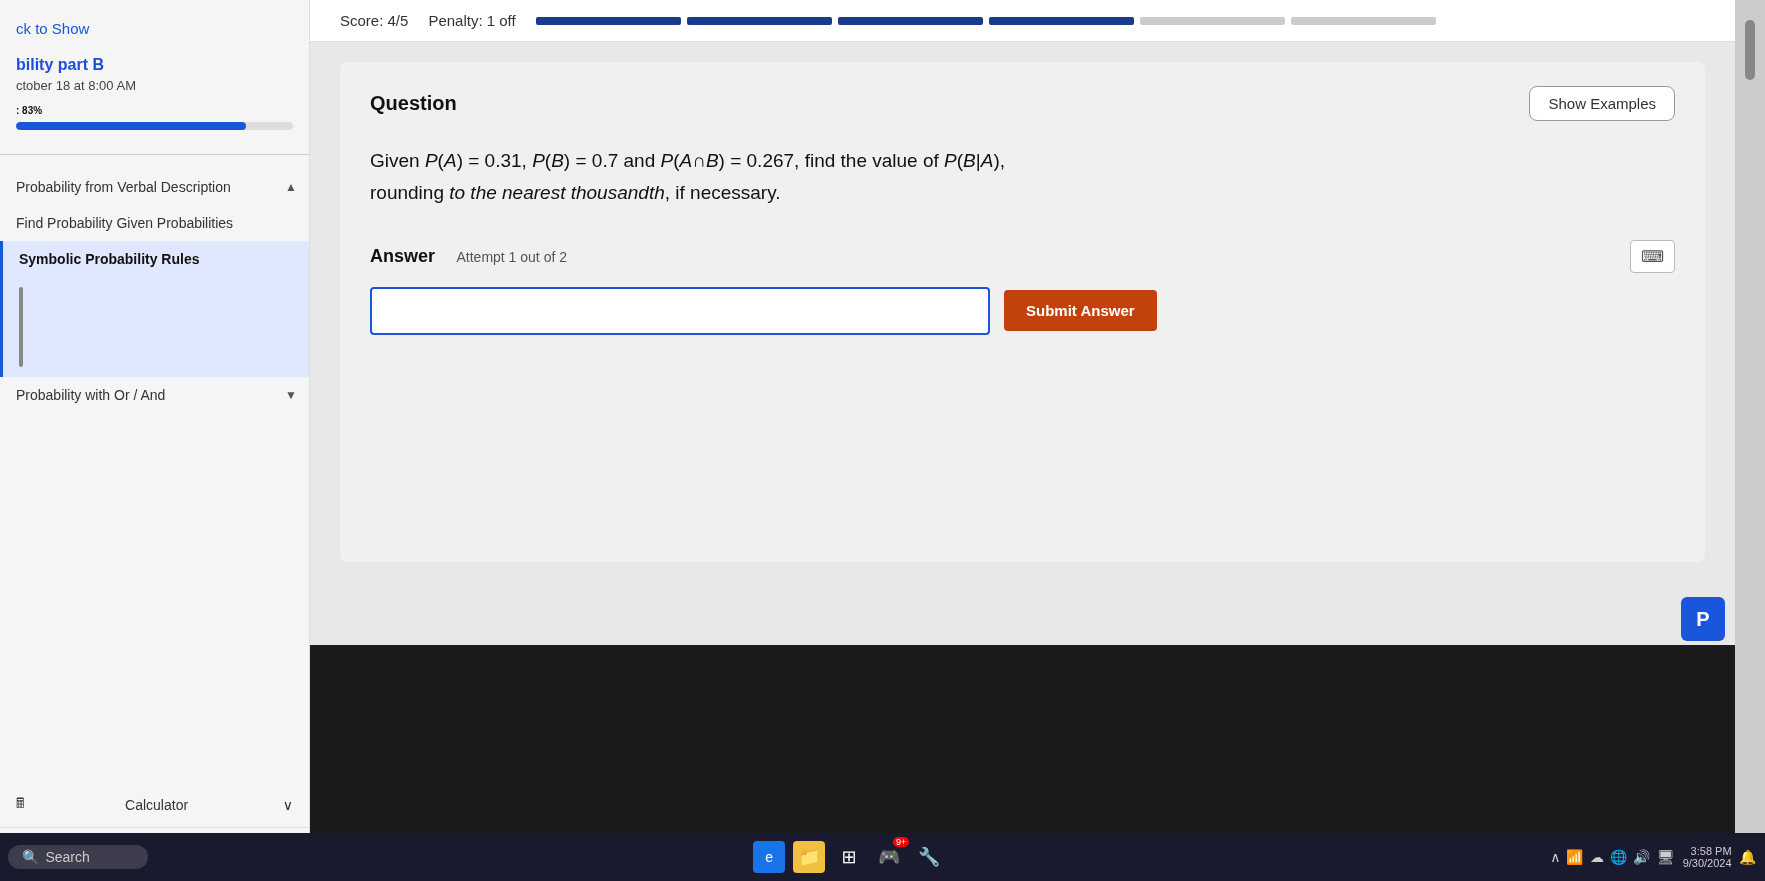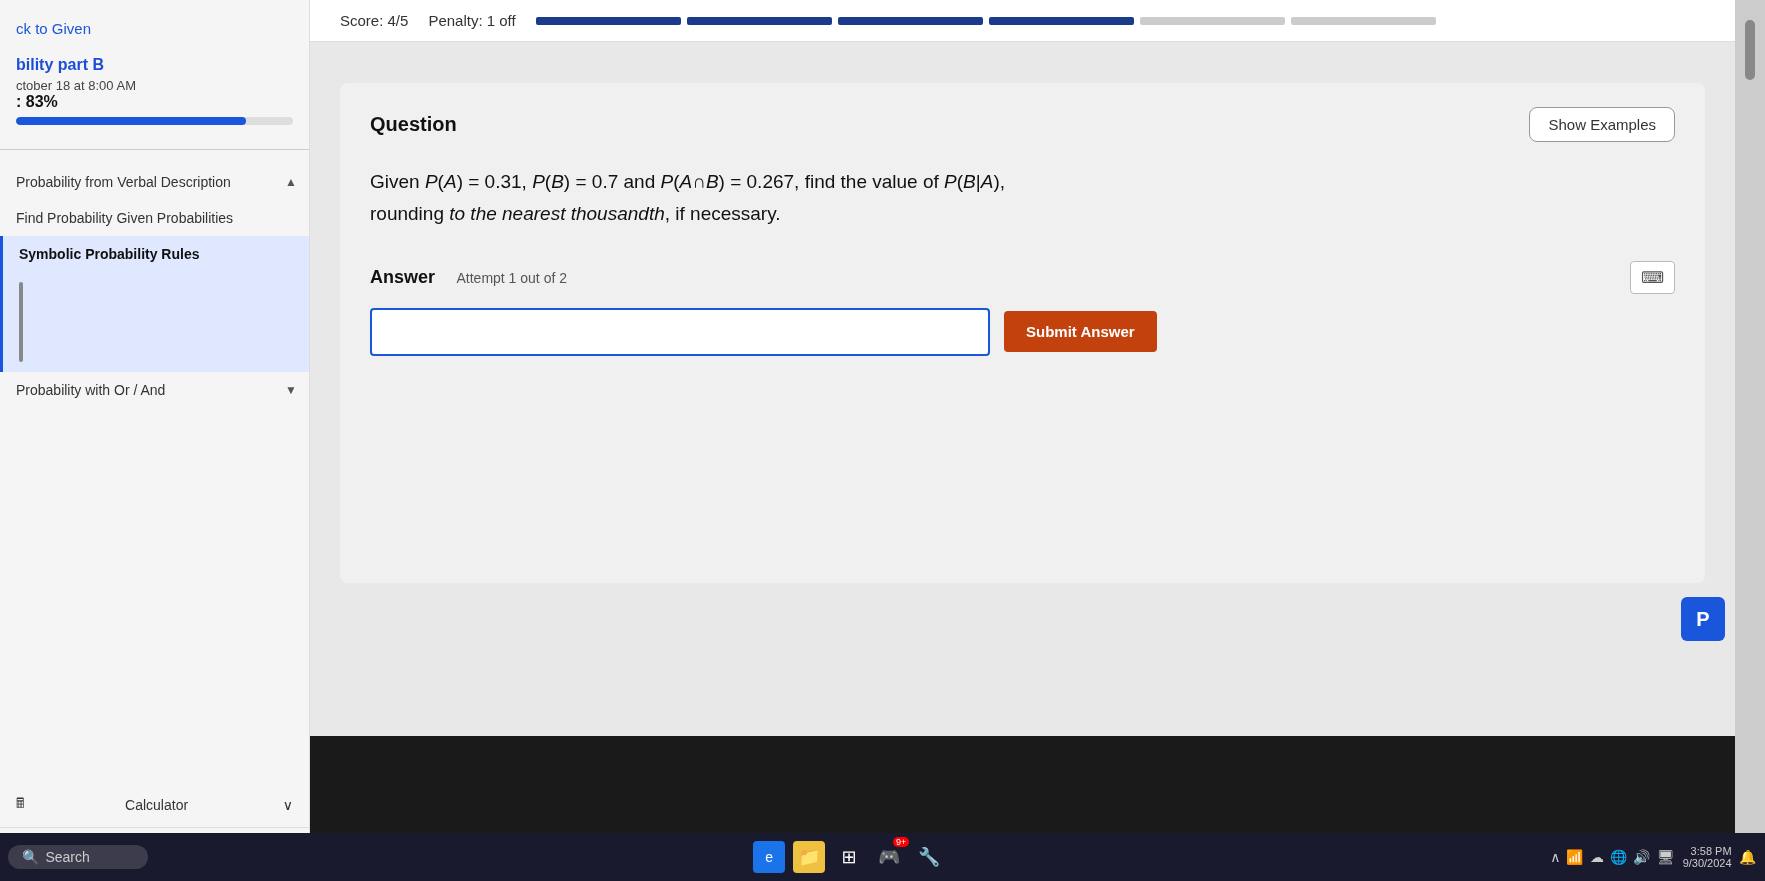--- a/index.html
+++ b/index.html
@@ -42,23 +42,24 @@
       color: #1d4ed8;
     }
 
     .sidebar-due-date {
       font-size: 13px;
       color: #444;
       margin-top: 4px;
     }
 
     .sidebar-score-label {
-      font-size: 16px;
+      font-size: 10px;
       font-weight: bold;
       color: #111;
+      margin-top: 12px;
     }
 
     .sidebar-progress-bar {
       height: 8px;
       background: #ddd;
       border-radius: 4px;
       margin-top: 6px;
       overflow: hidden;
     }
 
@@ -143,25 +144,24 @@
     }
 
     .calculator-item .calc-icon {
       margin-right: 6px;
     }
 
     
     .main-content {
       flex: 1;
       background: #e8e8e8;
-      height: 736px;
+      height: 645px;
       overflow: hidden;
       display: flex;
       flex-direction: column;
-      gap: 21px;
     }
 
     .score-bar {
       background: #fff;
       padding: 12px 30px;
       display: flex;
       align-items: center;
       gap: 20px;
       border-bottom: 1px solid #ddd;
       flex-shrink: 0;
@@ -419,21 +419,21 @@
       background: #888;
       border-radius: 2px;
       margin-top: 20px;
     }
   </style>
 </head>
 <body>
 
 <div class="sidebar">
   <div class="sidebar-top">
-    <a class="back-to-home">ck to Given</a>
+    <a class="back-to-home">ck to Show</a>
     <div class="sidebar-assignment-title">bility part B</div>
     <div class="sidebar-due-date">ctober 18 at 8:00 AM</div>
     <div class="sidebar-score-label">: 83%</div>
     <div class="sidebar-progress-bar">
       <div class="sidebar-progress-fill"></div>
     </div>
   </div>
   <hr class="sidebar-divider">
 
   <div class="sidebar-nav">

